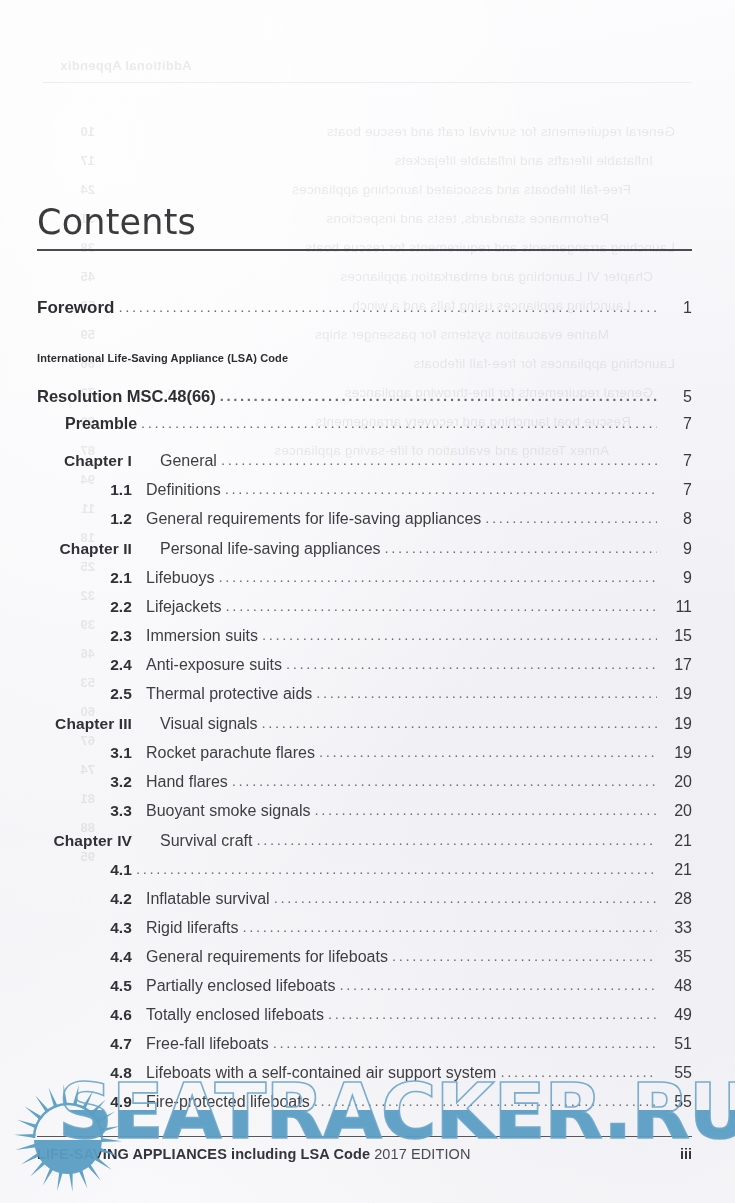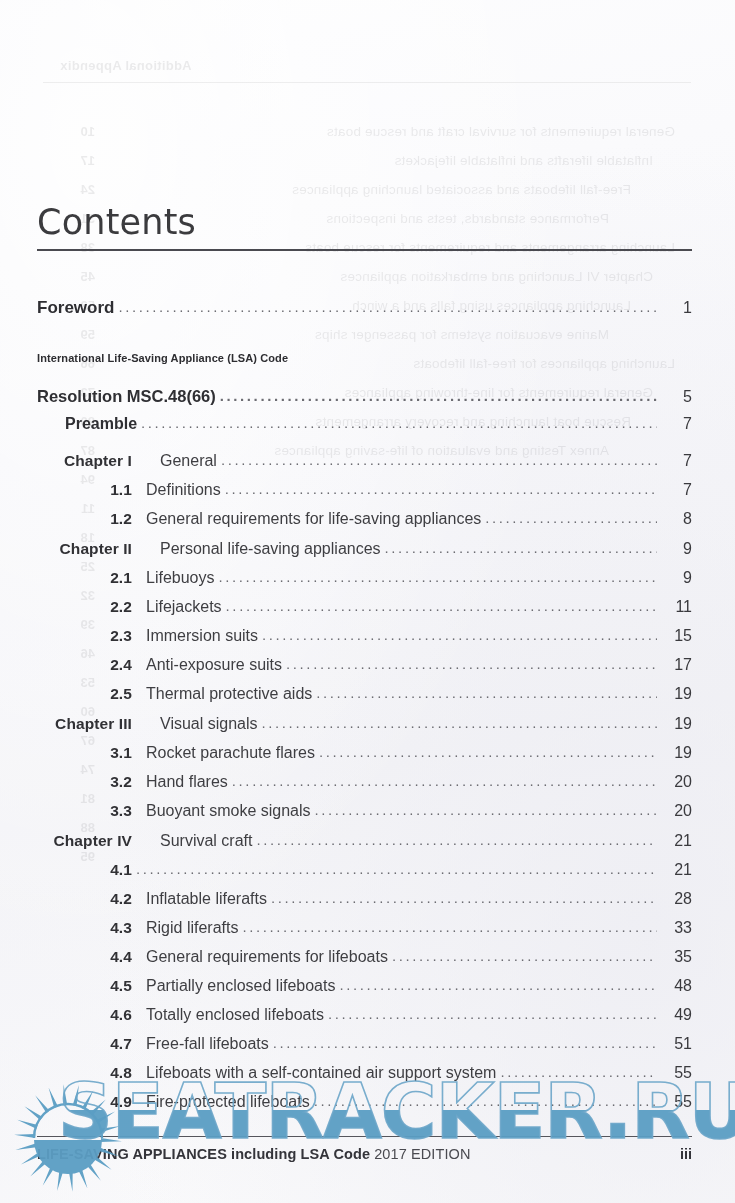--- a/index.html
+++ b/index.html
@@ -422,21 +422,21 @@
         <span class="leader">........................................................................................................................</span>
         <span class="pageno">21</span>
       </div>
       <div class="row lvl-section" style="top: 861px;">
         <span class="num">4.1</span>
         <span class="leader">........................................................................................................................</span>
         <span class="pageno">21</span>
       </div>
       <div class="row lvl-section" style="top: 890px;">
         <span class="num">4.2</span>
-        <span class="label">Inflatable liferafts</span>
+        <span class="label">Inflatable survival</span>
         <span class="leader">........................................................................................................................</span>
         <span class="pageno">28</span>
       </div>
       <div class="row lvl-section" style="top: 919px;">
         <span class="num">4.3</span>
         <span class="label">Rigid liferafts</span>
         <span class="leader">........................................................................................................................</span>
         <span class="pageno">33</span>
       </div>
       <div class="row lvl-section" style="top: 948px;">

